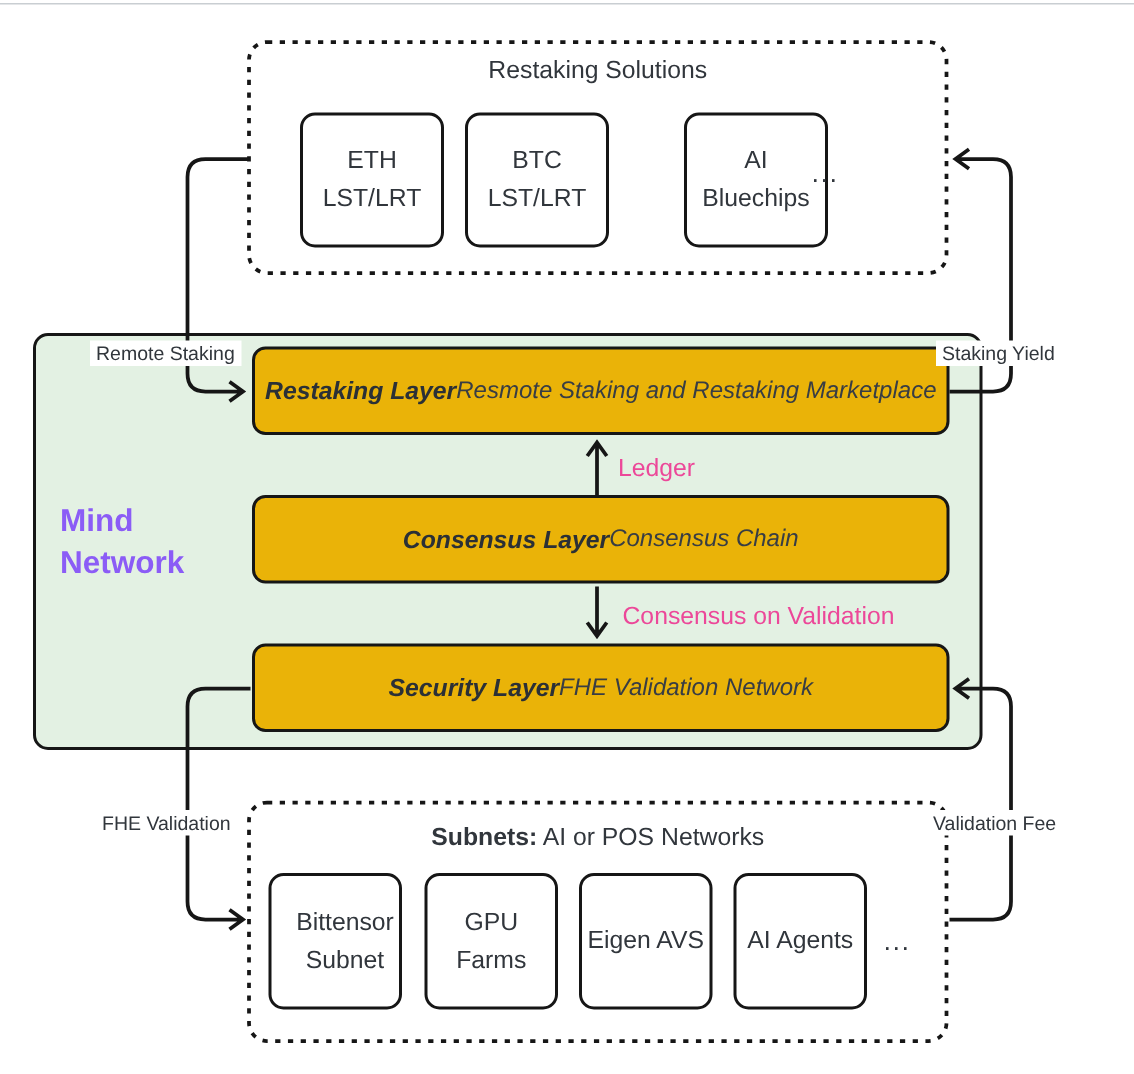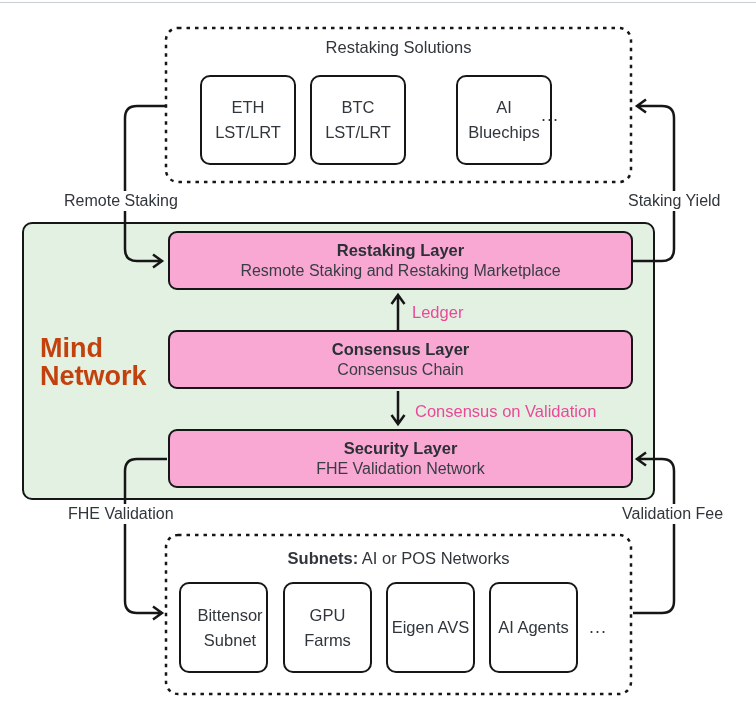--- a/index.html
+++ b/index.html
@@ -23,41 +23,42 @@
   }
   .node span { white-space:pre-line; }
   .ellipsis {
     position:absolute; font-size:18px; letter-spacing:1px; color:#31363c;
   }
   .green-box {
     position:absolute; left:22px; top:222px; width:633px; height:278px;
     background:#e3f1e3; border:2.5px solid #161616; border-radius:10px;
   }
   .mind-label {
-    position:absolute; left:40px; top:334px; font-size:27px; font-weight:bold;
-    line-height:28px; white-space:pre-line; color:#c2410c;
+    position:absolute; left:40px; top:334px; font-size:21px; font-weight:bold;
+    line-height:28px; white-space:pre-line; color:#8b5cf6;
   }
   .layer {
     position:absolute; left:168px; width:465px; height:59px;
-    background:#f9a8d4; border:2.5px solid #161616; border-radius:9px;
-    display:flex; flex-direction:column; align-items:center; justify-content:center;
+    background:#eab308; border:2.5px solid #161616; border-radius:9px;
+    display:flex; flex-direction:row; align-items:center; justify-content:center;
     text-align:center;
+    font-style:italic;
   }
   .layer .layer-title { font-size:16.5px; font-weight:bold; line-height:20px; color:#2b3036; }
   .layer .layer-subtitle { font-size:16px; line-height:20px; margin-top:1px; color:#383d44; }
   .arrow-label {
     position:absolute; font-size:16.5px; color:#ec4899;
   }
   svg.overlay {
     position:absolute; left:0; top:0; width:756px; height:716px;
     pointer-events:none;
   }
   .edge-label {
-    position:absolute; font-size:16px; color:#31363c;
-    background:#ffffff; padding:1px 4px;
+    position:absolute; font-size:13px; color:#31363c;
+    background:#ffffff; padding:1px 4px;margin-top:36px;
   }
 </style>
 </head>
 <body>
 
 <div class="stage">
 
   <div class="topline"></div>
 
   <div class="group-title" style="left:165px; top:38px; width:467px;">Restaking Solutions</div>

